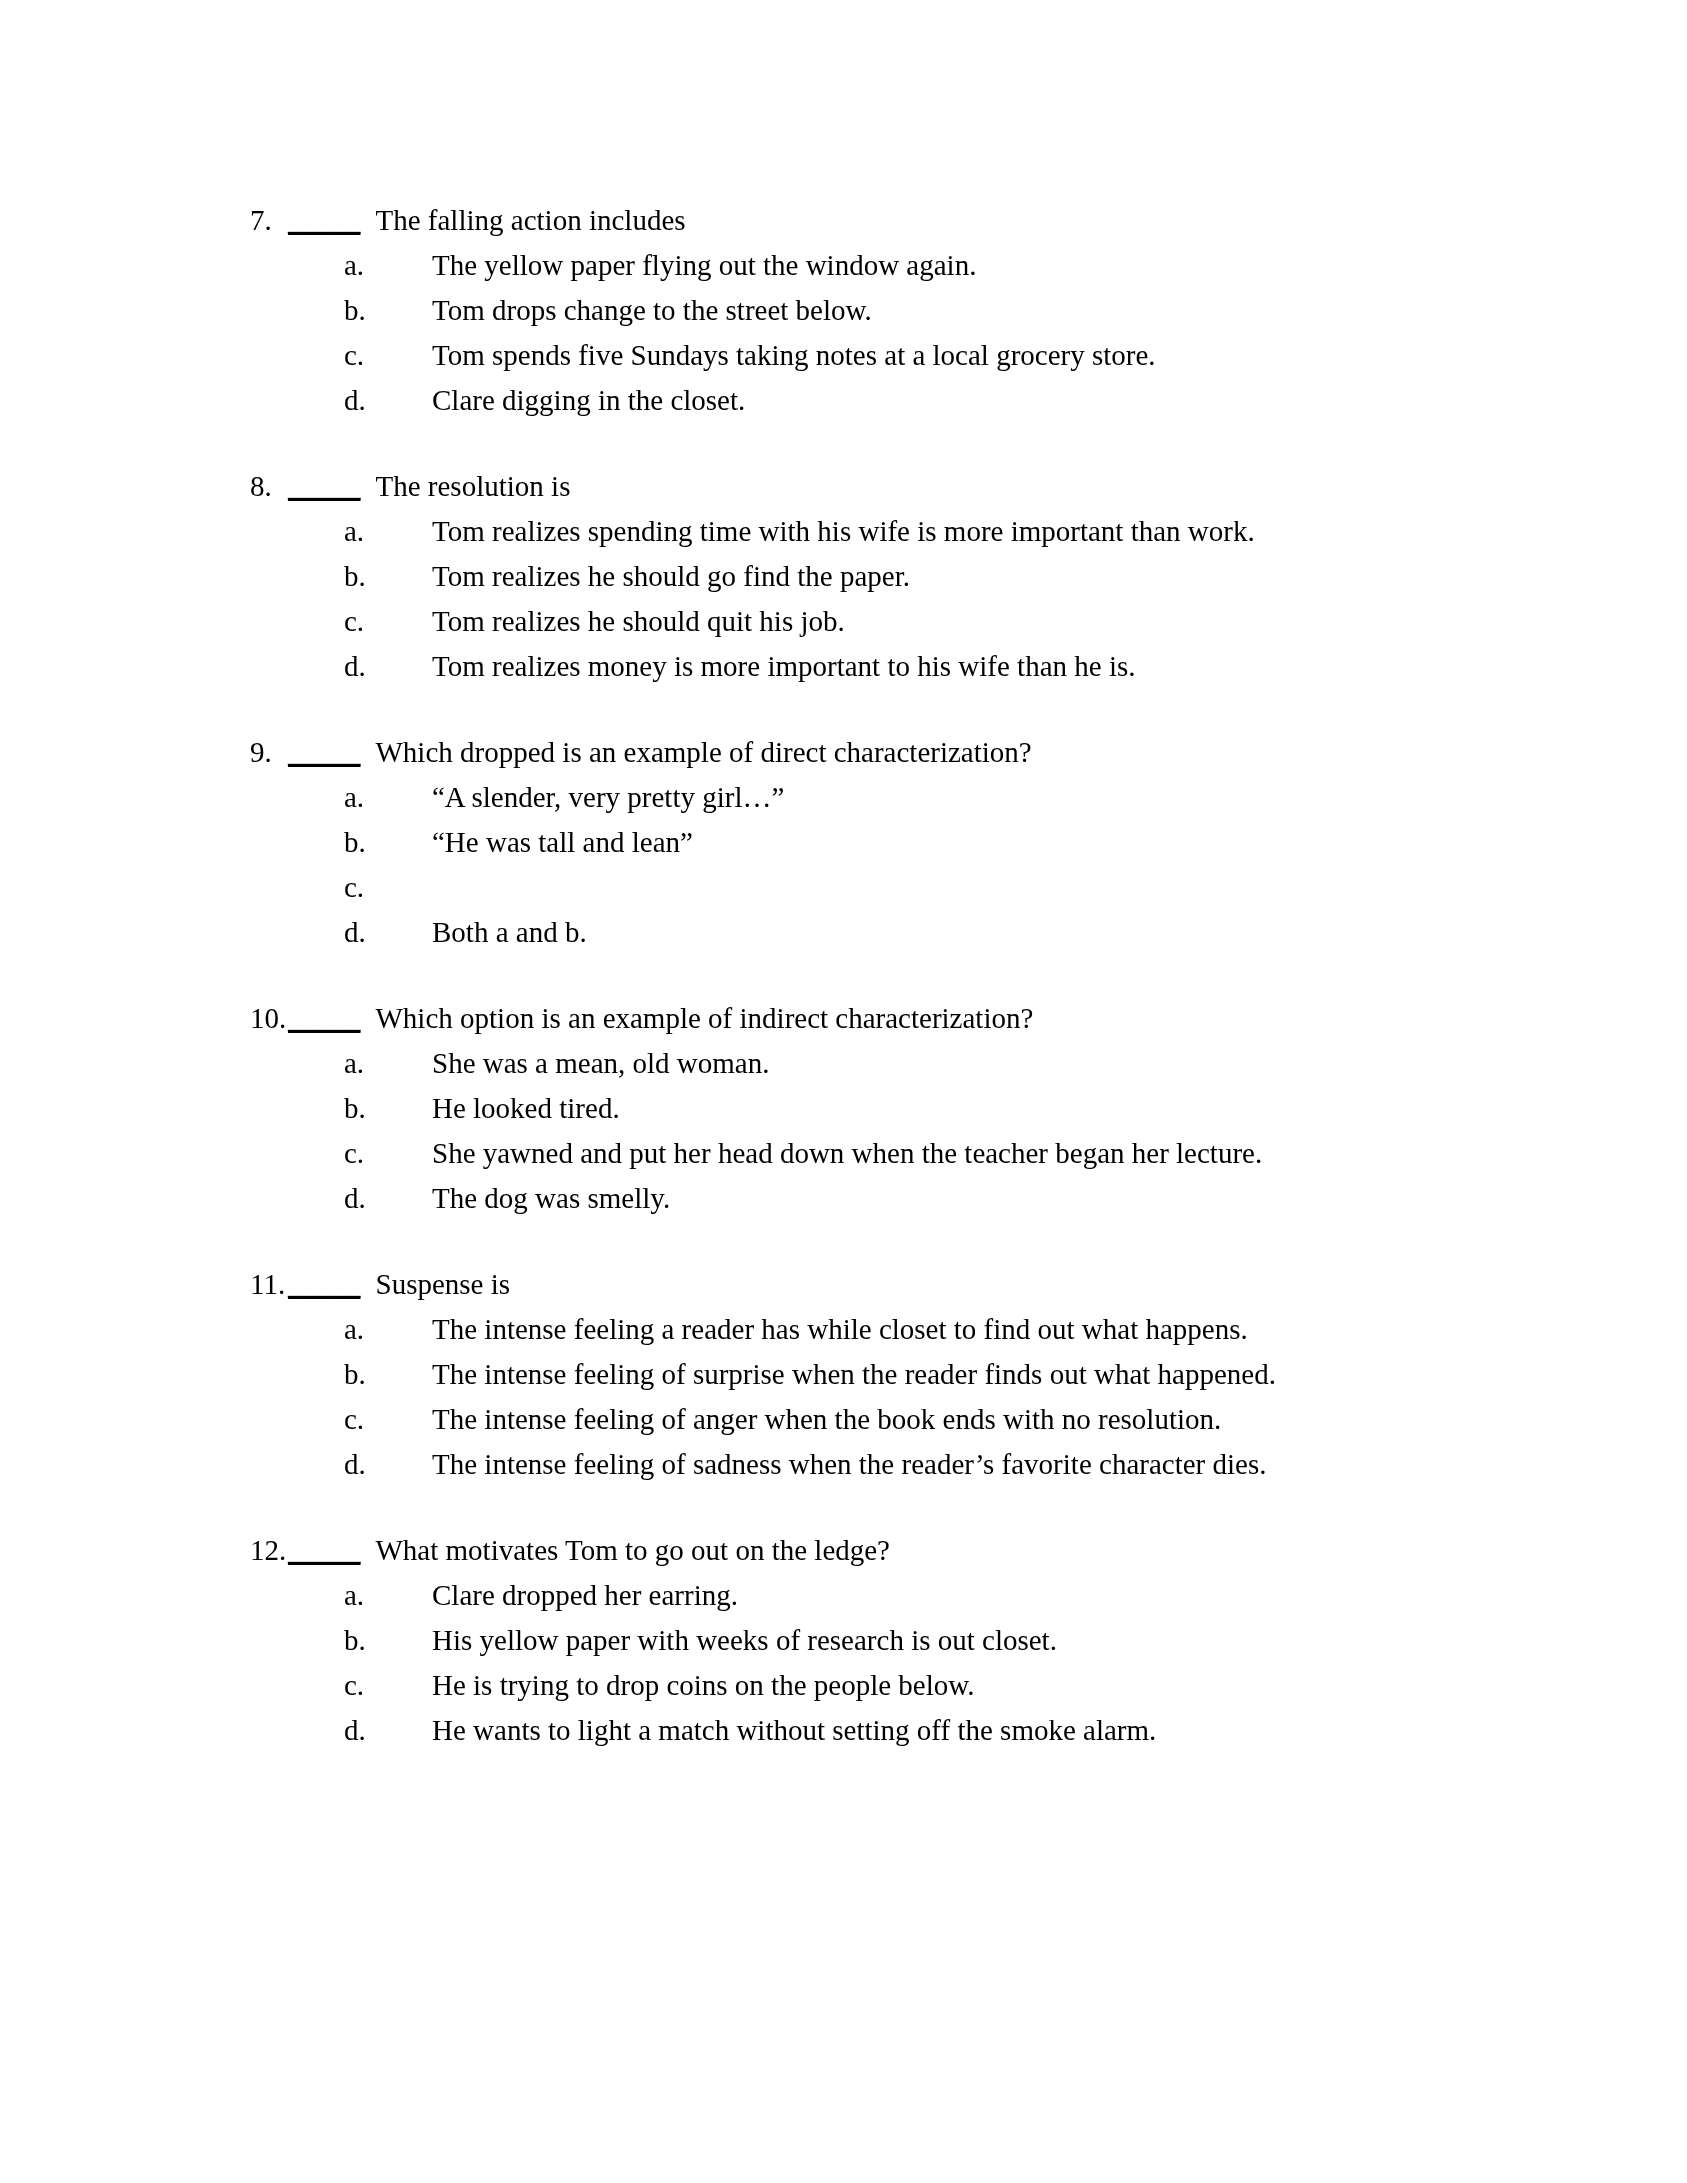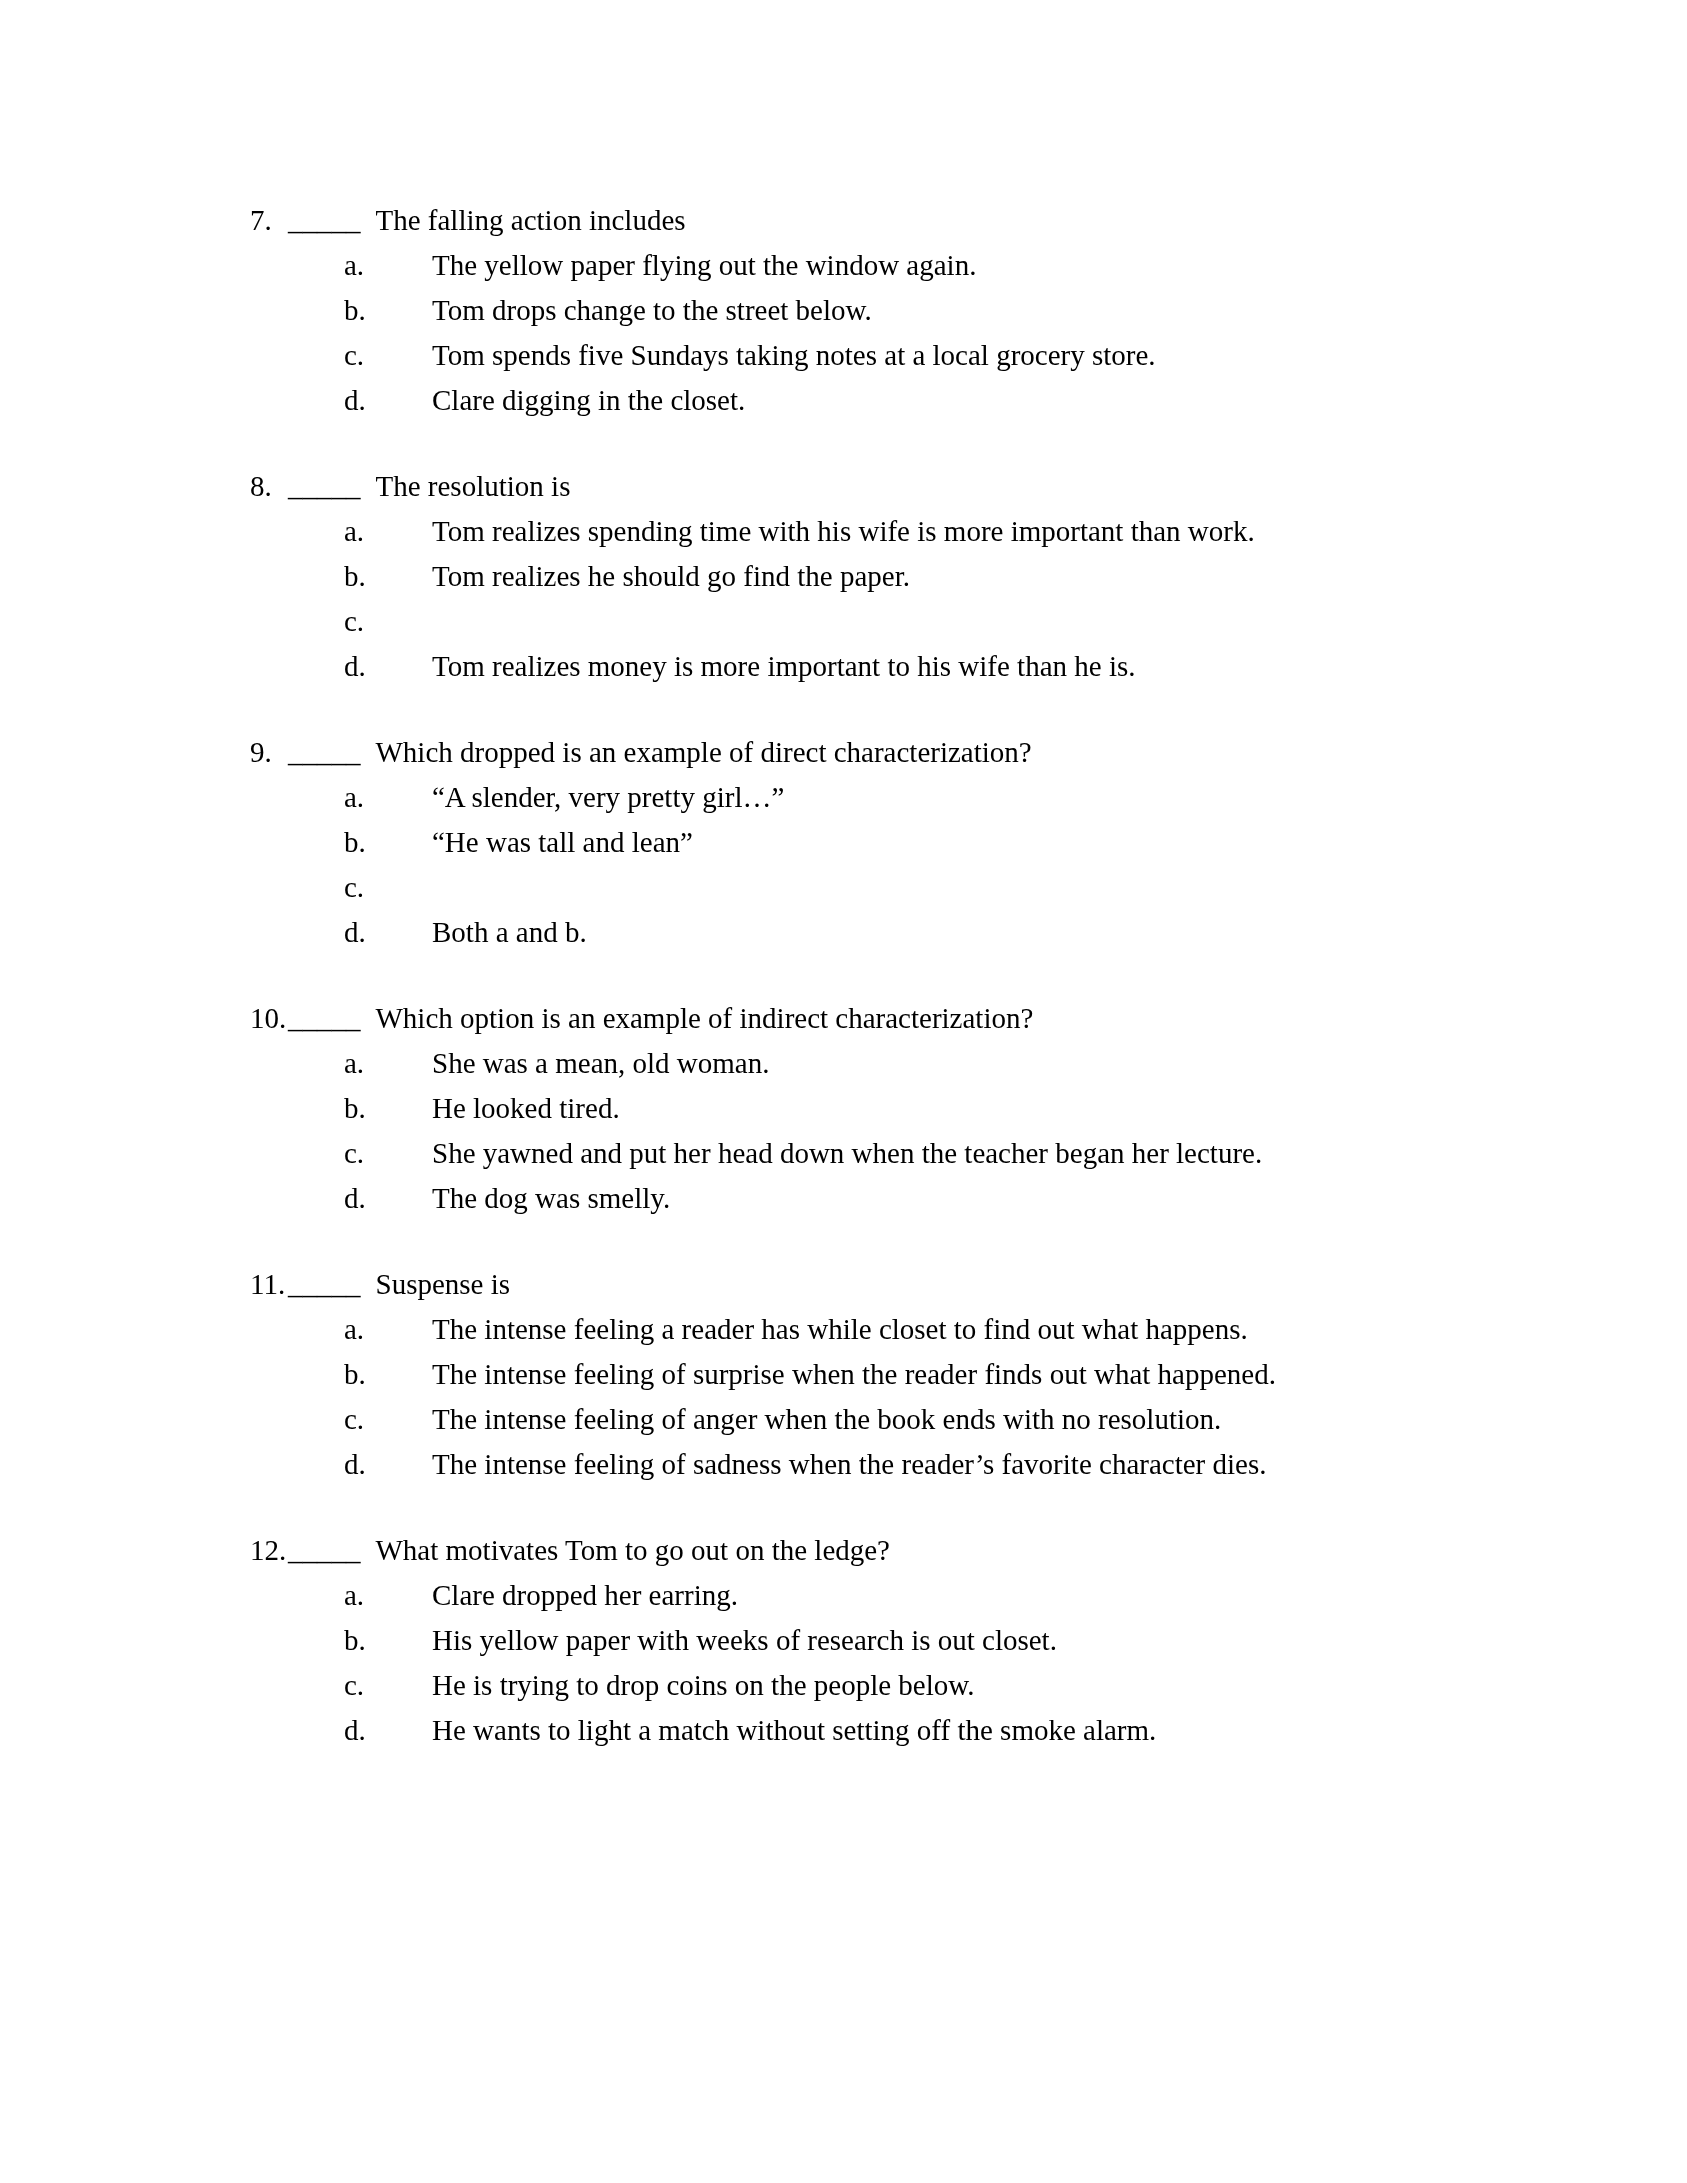--- a/index.html
+++ b/index.html
@@ -44,20 +44,21 @@
     flex: 0 0 auto;
     min-width: 38px;
     text-align: left;
     white-space: pre;
   }
   .q-blank {
     flex: 0 0 auto;
     display: inline-block;
     white-space: pre;
     letter-spacing: 0;
+    text-decoration: underline;
     text-underline-offset: 0.12em;
   }
   .q-text {
     flex: 0 1 auto;
     white-space: pre-wrap;
     margin-left: 15px;
   }
   .options {
     list-style: none;
     margin: 0;
@@ -123,20 +124,21 @@
           <li class="option-row">
             <span class="opt-letter">a.</span>
             <span class="opt-text">Tom realizes spending time with his wife is more important than work.</span>
           </li>
           <li class="option-row">
             <span class="opt-letter">b.</span>
             <span class="opt-text">Tom realizes he should go find the paper.</span>
           </li>
           <li class="option-row">
             <span class="opt-letter">c.</span>
+            <span class="opt-text">Tom realizes he should quit his job.</span>
           </li>
           <li class="option-row">
             <span class="opt-letter">d.</span>
             <span class="opt-text">Tom realizes money is more important to his wife than he is.</span>
           </li>
         </ol>
       </li>
       <li class="question-block">
         <div class="question-line">
           <span class="q-number">9.</span>

